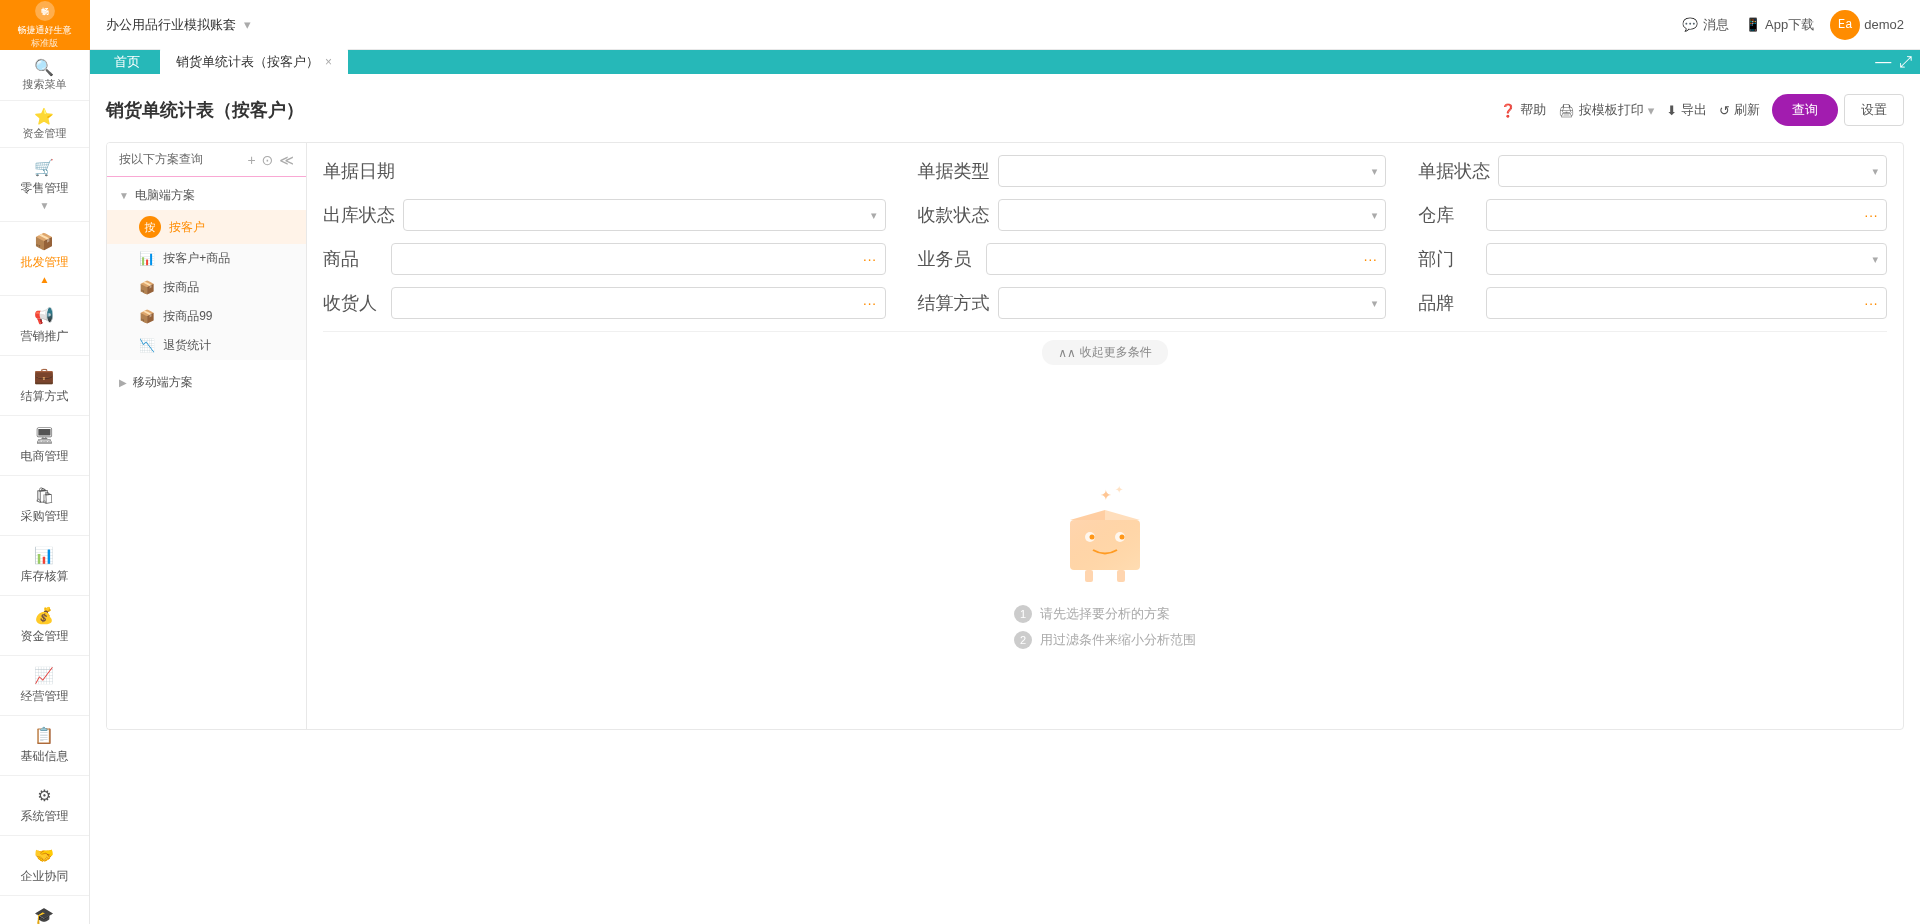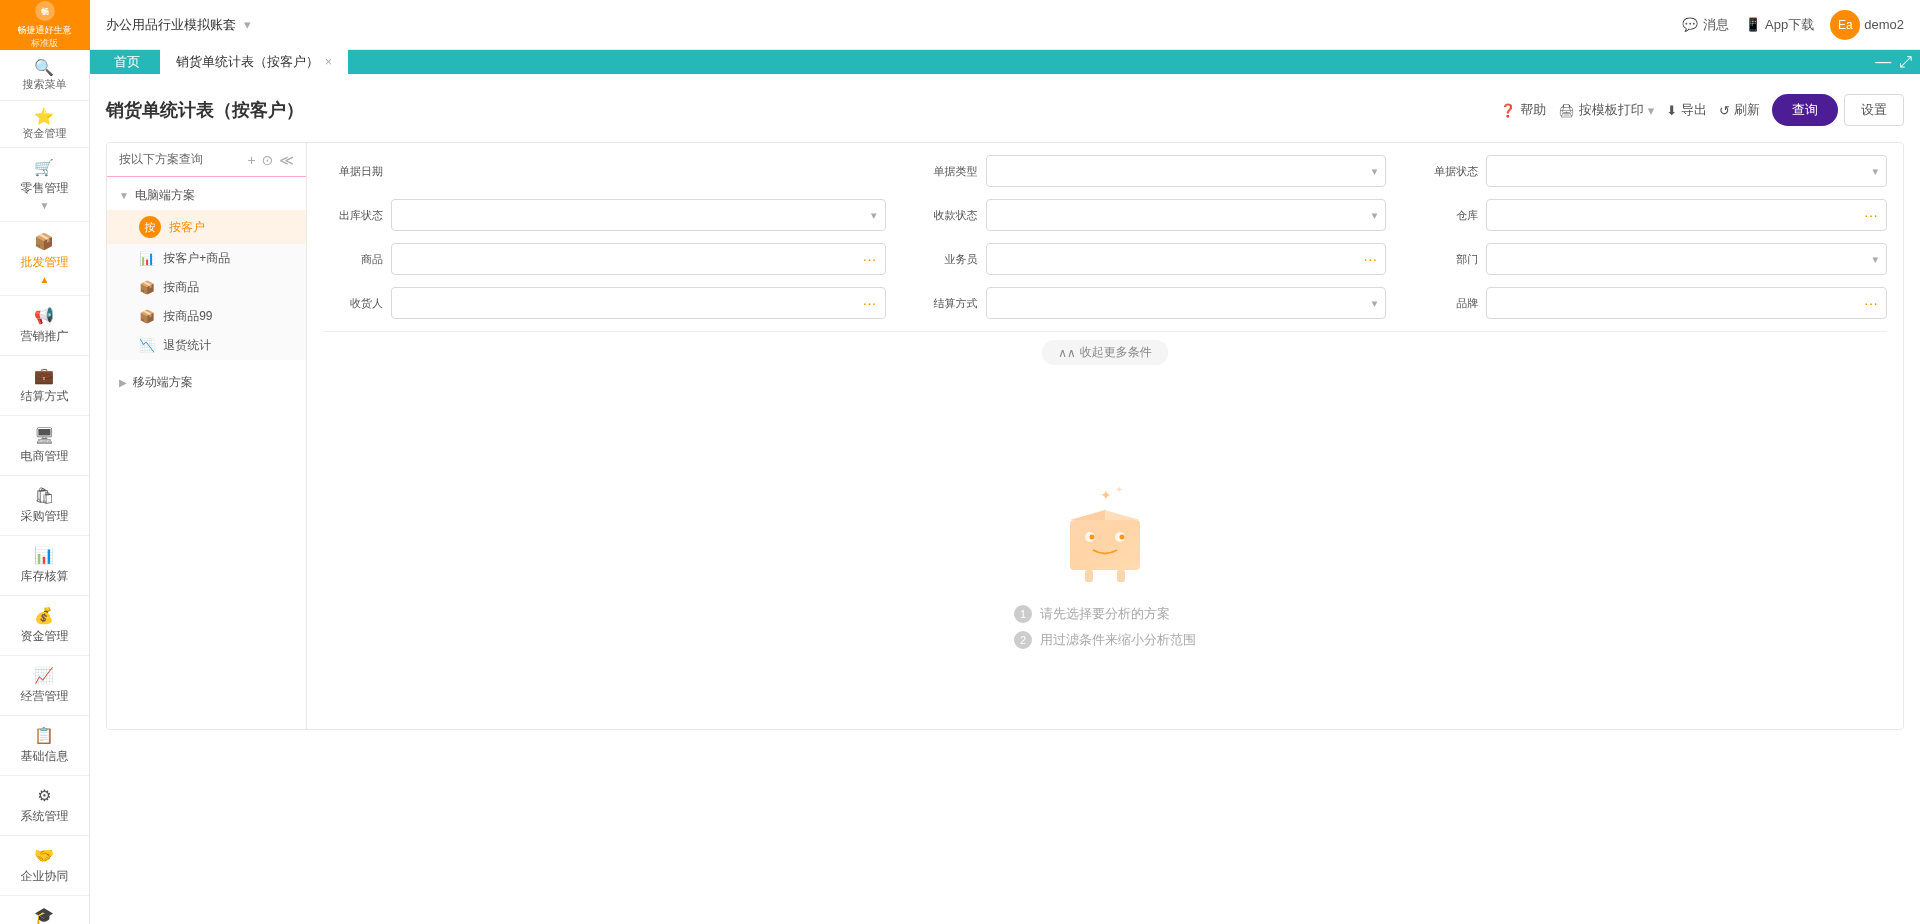--- a/index.html
+++ b/index.html
@@ -16,40 +16,40 @@
     .sidebar-item-icon { font-size: 16px; }
 
     
     .main { flex: 1; display: flex; flex-direction: column; overflow: hidden; }
 
     
     .top-header { height: 50px; background: #fff; border-bottom: 1px solid #e8e8e8; display: flex; align-items: center; justify-content: space-between; padding: 0 16px; flex-shrink: 0; }
     .top-header-left { display: flex; align-items: center; gap: 8px; }
     .top-header-right { display: flex; align-items: center; gap: 16px; }
     .header-action { display: flex; align-items: center; gap: 4px; cursor: pointer; color: #555; font-size: 13px; }
-    .avatar { width: 30px; height: 30px; border-radius: 50%; background: #ff8c00; display: flex; align-items: center; justify-content: center; color: #fff; font-size: 12px; }
+    .avatar { width: 30px; height: 30px; border-radius: 50%; background: #ff8c00; display: flex; align-items: center; justify-content: center; color: #fff; font-size: 12px; font-family: Liberation Mono, monospace; }
 
     
     .tab-bar { height: 24px; background: #26b8b8; display: flex; align-items: center; padding: 0 8px; gap: 4px; flex-shrink: 0; }
     .tab-home { padding: 6px 16px; color: #fff; font-size: 13px; cursor: pointer; border-radius: 4px 4px 0 0; }
     .tab-active { padding: 6px 16px; background: #fff; color: #333; font-size: 13px; cursor: pointer; border-radius: 4px 4px 0 0; display: flex; align-items: center; gap: 6px; }
     .tab-close { color: #aaa; cursor: pointer; font-size: 12px; }
     .tab-bar-right { margin-left: auto; display: flex; align-items: center; gap: 8px; }
     .tab-bar-btn { color: #fff; cursor: pointer; font-size: 16px; }
 
     
     .page-content { flex: 1; overflow: auto; background: #fff; }
     .page-inner { padding: 16px; }
 
     
     .page-title-bar { display: flex; align-items: center; justify-content: space-between; margin-bottom: 12px; }
     .page-title { font-size: 18px; font-weight: 600; color: #333; }
     .page-actions { display: flex; align-items: center; gap: 12px; }
     .action-btn { display: flex; align-items: center; gap: 4px; cursor: pointer; color: #555; font-size: 13px; }
-    .btn-primary { background: #4c1d95; color: #fff; border: none; padding: 6px 20px; border-radius: 16px; cursor: pointer; font-size: 13px; }
+    .btn-primary { background: #a21caf; color: #fff; border: none; padding: 6px 20px; border-radius: 16px; cursor: pointer; font-size: 13px; }
     .btn-setting { background: #fff; color: #555; border: 1px solid #d9d9d9; padding: 6px 16px; border-radius: 4px; cursor: pointer; font-size: 13px; }
 
     
     .content-layout { display: flex; gap: 0; border: 1px solid #e8e8e8; border-radius: 4px; overflow: hidden; }
 
     
     .scheme-panel { width: 200px; border-right: 1px solid #e8e8e8; background: #fff; flex-shrink: 0; }
     .scheme-panel-header { padding: 8px 12px; display: flex; align-items: center; justify-content: space-between; border-bottom: 1px solid #f9a8d4; }
     .scheme-title { font-size: 12px; color: #666; }
     .scheme-actions { display: flex; gap: 6px; }
@@ -63,21 +63,21 @@
     .scheme-sub-item.active { color: #ff8c00; background: #fff3e8; }
     .scheme-sub-item .item-icon { font-size: 13px; color: #aaa; }
     .active-dot { width: 22px; height: 22px; background: #ff8c00; border-radius: 50%; display: flex; align-items: center; justify-content: center; color: #fff; font-size: 11px; flex-shrink: 0; }
 
     
     .filter-panel { flex: 1; padding: 12px 16px; }
 
     
     .filter-row { display: flex; align-items: center; margin-bottom: 12px; gap: 0; }
     .filter-item { display: flex; align-items: center; flex: 1; gap: 8px; min-height: 32px; }
-    .filter-label { font-size: 11px; color: #555; white-space: nowrap; min-width: 60px; text-align: right; }
+    .filter-label { font-size: 18px; color: #555; white-space: nowrap; min-width: 60px; }
     .filter-control { flex: 1; display: flex; align-items: center; border: 1px solid #d9d9d9; border-radius: 4px; padding: 4px 8px; background: #fff; cursor: pointer; gap: 4px; min-height: 32px; }
     .filter-control-placeholder { flex: 1; font-size: 13px; color: #bbb; }
     .filter-control-arrow { color: #aaa; font-size: 11px; }
     .filter-control-dots { color: #ff8c00; font-size: 14px; }
 
     
     .date-filter-group { display: flex; align-items: center; gap: 6px; }
     .date-tag { padding: 3px 8px; border-radius: 3px; font-size: 12px; cursor: pointer; color: #555; border: 1px solid transparent; }
     .date-tag.active { background: #ff8c00; color: #fff; border-color: #ff8c00; }
     .date-range { font-size: 12px; color: #999; margin-left: 4px; }

